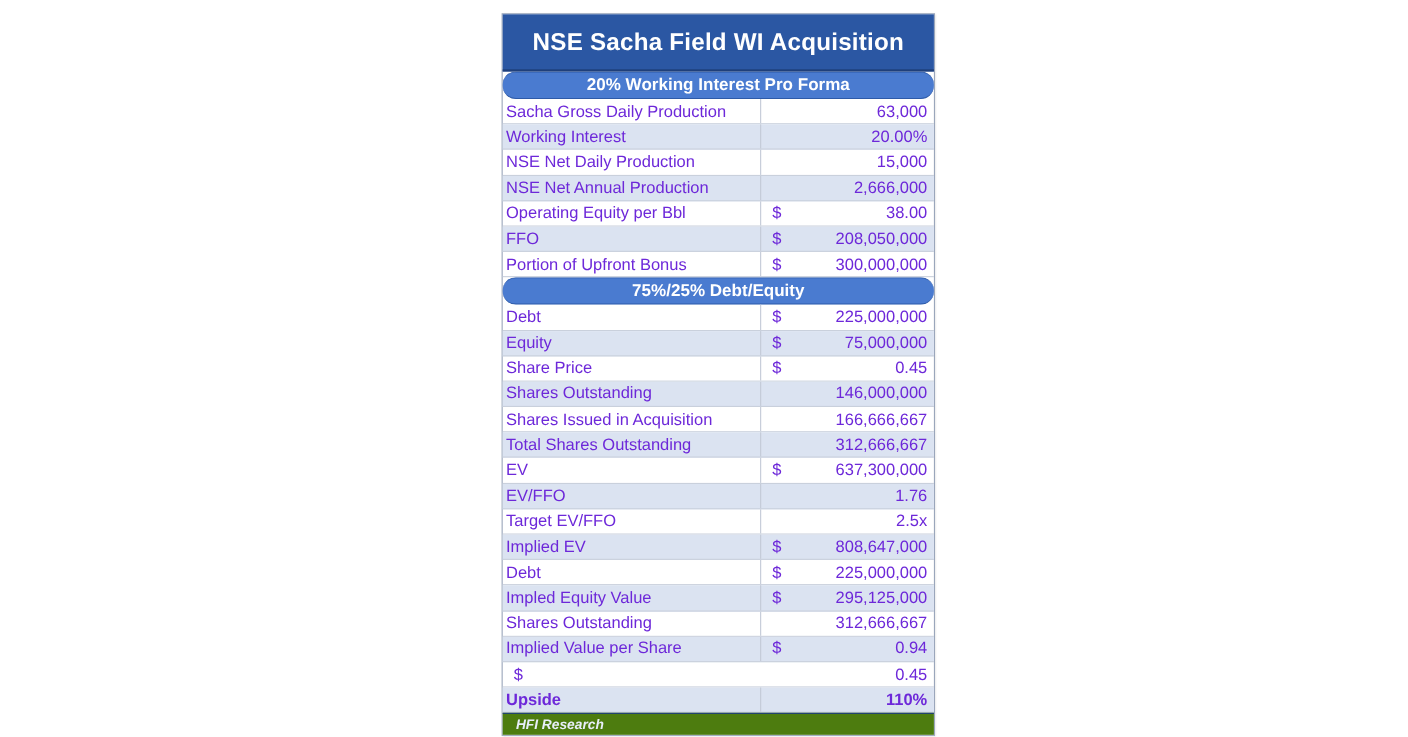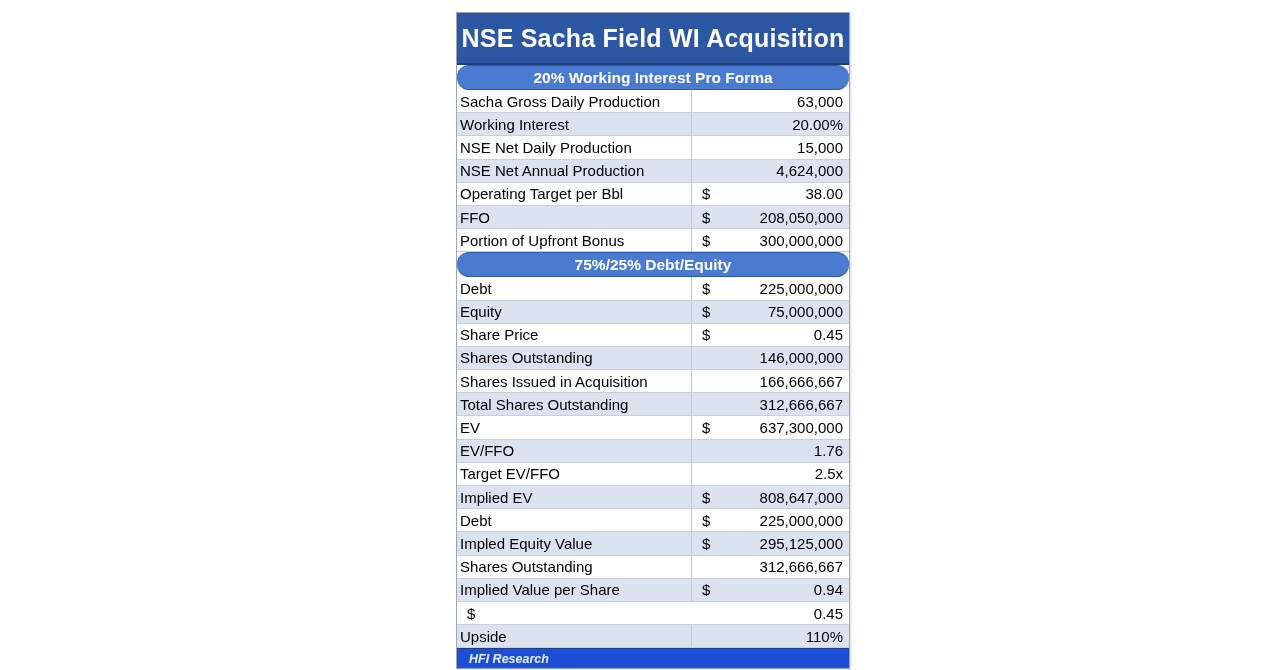--- a/index.html
+++ b/index.html
@@ -7,47 +7,47 @@
     width: 1280px; height: 670px; background: #ffffff; position: relative; overflow: hidden;
     font-family: "Liberation Sans", sans-serif;
   }
   .sheet {
     position: absolute; left: 456px; top: 12px; width: 392px;
     border: 1px solid #9aa6bb;
     box-shadow: 1px 1px 2px rgba(0,0,0,0.15);
   }
   .title {
     height: 50px; background: #2b57a3; color: #ffffff;
-    font-weight: bold; font-size: 25px; display: flex; align-items: center; justify-content: center;
+    font-weight: bold; font-size: 22px; display: flex; align-items: center; justify-content: center;
     border-bottom: 2px solid #1f3f7a;
     letter-spacing: 0.2px;
   }
   .section {
     height: 23px; background: #4a7bd0; color: #ffffff; font-weight: bold; font-size: 15.5px;
     display: flex; align-items: center; justify-content: center;
     border-top: 1px solid #2d5aa8; border-bottom: 1px solid #2d5aa8; border-radius: 12px;
   }
   .row {
-    height: 23.2px; display: flex; font-size: 15px; color: #000000;
+    height: 23.2px; display: flex; font-size: 15px; color: #6d28d9;
     border-bottom: 1px solid #c9d0dc;
     box-sizing: border-box;
   }
   .row.alt { background: #dbe3f1; }
-  .row.bold { font-weight: normal; }
+  .row.bold { font-weight: bold; }
   .cell-label {
     width: 235px; padding-left: 3px; display: flex; align-items: center;
     border-right: 1px solid #c2c9d6; box-sizing: border-box; white-space: nowrap;
   }
   .cell-val {
     flex: 1; display: flex; align-items: center; padding: 0 6px 0 10px; box-sizing: border-box;
   }
   .cur { width: 20px; }
   .num { flex: 1; text-align: right; }
   .footer {
-    height: 19px; background: #1d4ed8; color: #e8eef9; font-weight: bold; font-style: italic;
+    height: 19px; background: #4d7c0f; color: #e8eef9; font-weight: bold; font-style: italic;
     font-size: 12.5px; display: flex; align-items: center; padding-left: 12px;
     border-top: 1px solid #1f3f7a;
   }
 </style>
 </head>
 <body>
 
 <div class="sheet">
   <div class="title">NSE Sacha Field WI Acquisition</div>
   <div id="body">
@@ -70,25 +70,25 @@
         <div class="cell-label">NSE Net Daily Production</div>
         <div class="cell-val">
           <span class="cur"></span>
           <span class="num">15,000</span>
         </div>
       </div>
       <div class="row alt">
         <div class="cell-label">NSE Net Annual Production</div>
         <div class="cell-val">
           <span class="cur"></span>
-          <span class="num">4,624,000</span>
-        </div>
-      </div>
-      <div class="row">
-        <div class="cell-label">Operating Target per Bbl</div>
+          <span class="num">2,666,000</span>
+        </div>
+      </div>
+      <div class="row">
+        <div class="cell-label">Operating Equity per Bbl</div>
         <div class="cell-val">
           <span class="cur">$</span>
           <span class="num">38.00</span>
         </div>
       </div>
       <div class="row alt">
         <div class="cell-label">FFO</div>
         <div class="cell-val">
           <span class="cur">$</span>
           <span class="num">208,050,000</span>

